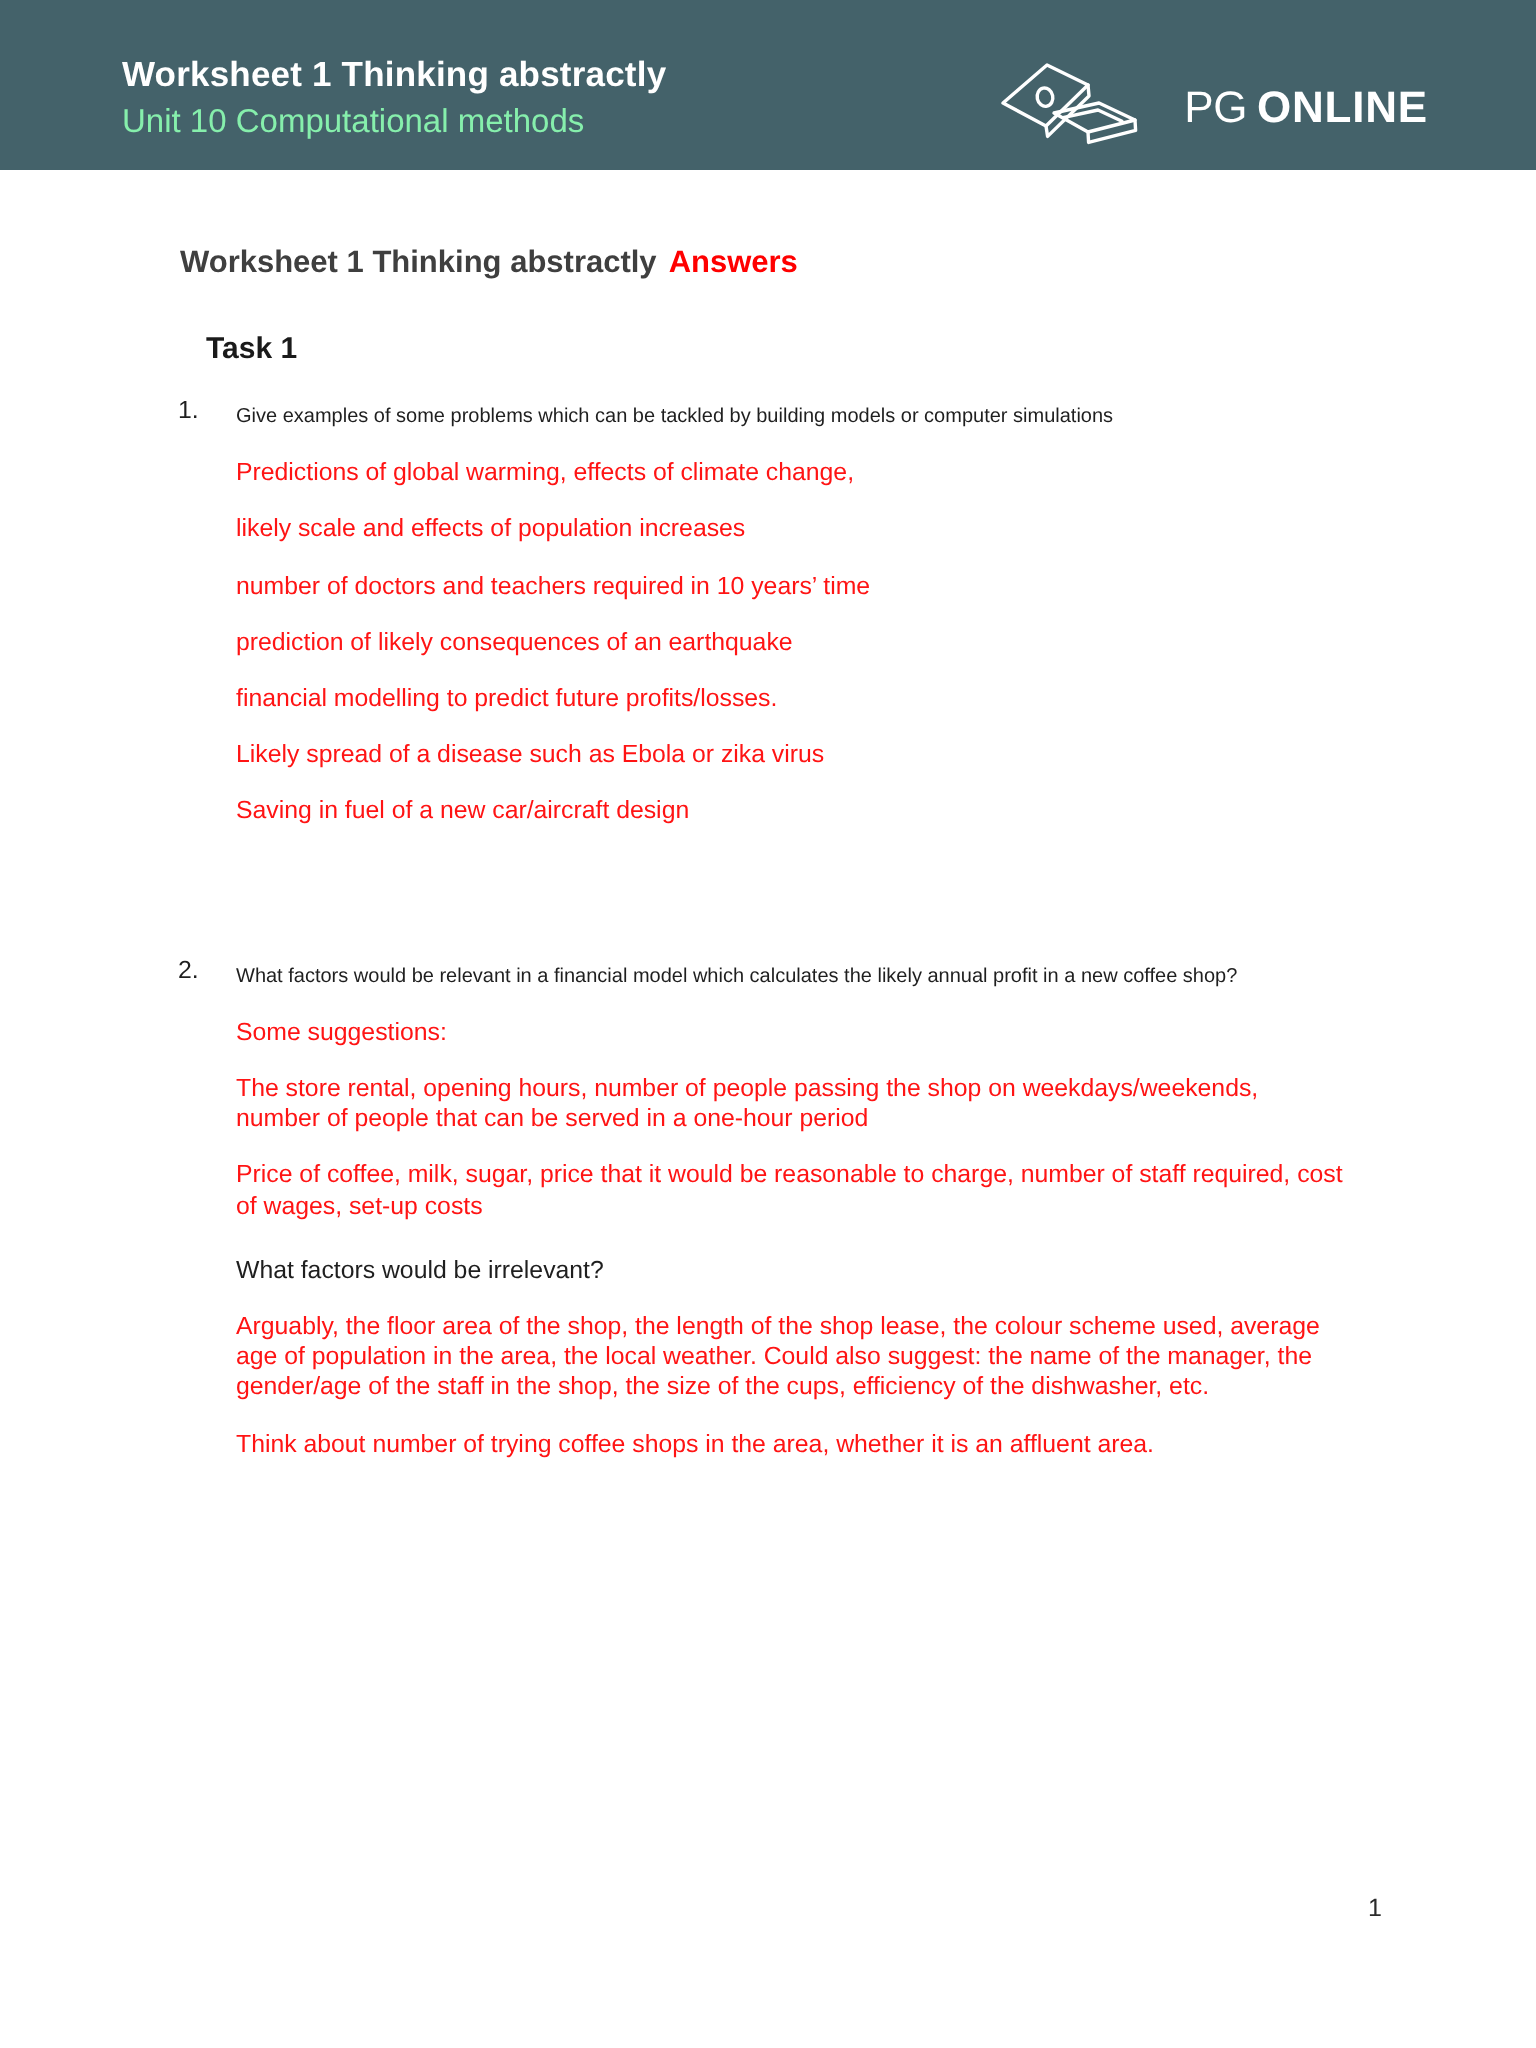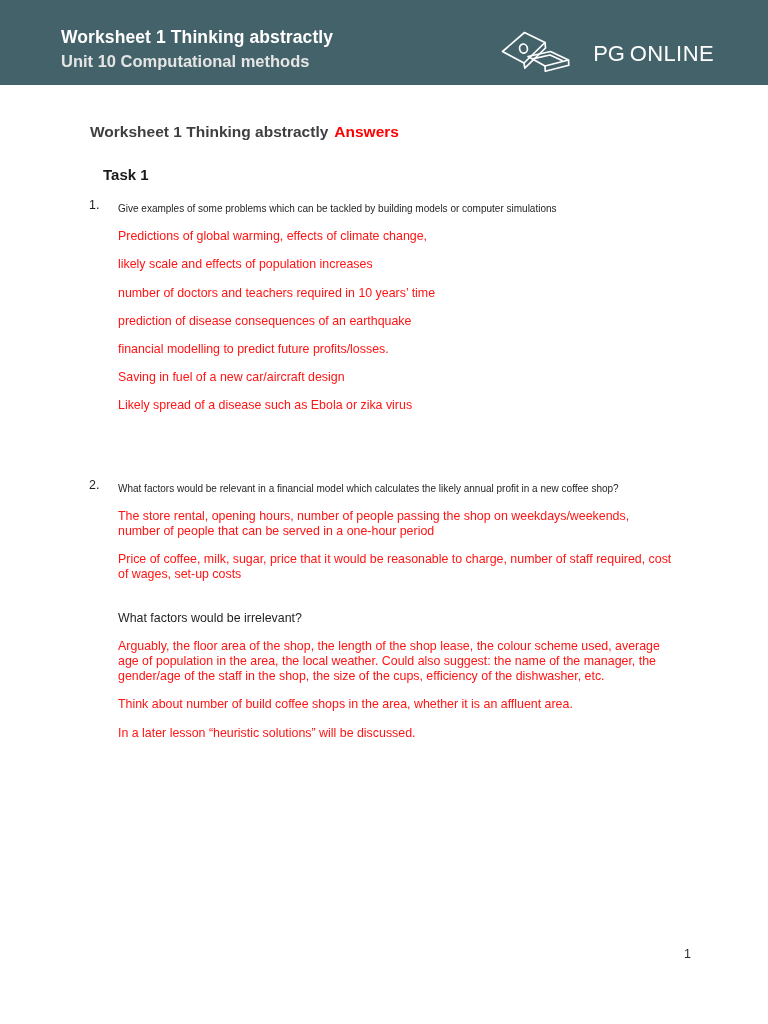--- a/index.html
+++ b/index.html
@@ -36,22 +36,22 @@
     font-size: 17.5px;
     font-weight: bold;
     color: #ffffff;
     letter-spacing: 0.1px;
     white-space: nowrap;
     display: block;
     margin-bottom: 6px;
   }
   .hdr-subtitle {
     font-size: 16.5px;
-    font-weight: bold;
-    color: #e5e5e5;
+    font-weight: normal;
+    color: #86efac;
     white-space: nowrap;
     display: block;
   }
 
   .brand {
     position: absolute;
     right: 54px;
     top: 30px;
     display: flex;
     align-items: center;
@@ -66,21 +66,21 @@
     font-size: 22px;
     color: #ffffff;
     white-space: nowrap;
     line-height: 1;
   }
   .brand-text .pg {
     font-weight: normal;
     letter-spacing: -0.2px;
   }
   .brand-text .online {
-    font-weight: normal;
+    font-weight: bold;
     letter-spacing: 0.4px;
     margin-left: 5px;
   }
 
   
   .page {
     position: absolute;
     top: 85px;
     left: 0;
     width: 768px;
@@ -148,21 +148,21 @@
     color: #ff1414;
     margin-top: 13px;
   }
 
   .qtext-plain {
     padding-left: 118px;
     padding-right: 52px;
     font-size: 12.4px;
     line-height: 15.2px;
     color: #1f1f1f;
-    margin-top: 28px;
+    margin-top: 17px;
   }
 
   .gap-lg { height: 32px; }
 
   .page-number {
     position: absolute;
     left: 684px;
     top: 862px;
     font-size: 12.5px;
     color: #2b2b2b;
@@ -211,38 +211,38 @@
   <div class="qlist">
 
     <div class="qblock">
       <div class="qrow">
         <span class="qnum">1.</span>
         <span class="qtext">Give examples of some problems which can be tackled by building models or computer simulations</span>
       </div>
       <div class="ans">Predictions of global warming, effects of climate change,</div>
       <div class="ans">likely scale and effects of population increases</div>
       <div class="ans">number of doctors and teachers required in 10 years’ time</div>
-      <div class="ans">prediction of disease consequences of an earthquake</div>
+      <div class="ans">prediction of likely consequences of an earthquake</div>
       <div class="ans">financial modelling to predict future profits/losses.</div>
+      <div class="ans">Likely spread of a disease such as Ebola or zika virus</div>
       <div class="ans">Saving in fuel of a new car/aircraft design</div>
-      <div class="ans">Likely spread of a disease such as Ebola or zika virus</div>
     </div>
 
     <div class="gap-lg"></div>
     <div class="gap-lg"></div>
 
     <div class="qblock">
       <div class="qrow">
         <span class="qnum">2.</span>
         <span class="qtext">What factors would be relevant in a financial model which calculates the likely annual profit in a new coffee shop?</span>
       </div>
+      <div class="ans">Some suggestions:</div>
       <div class="ans">The store rental, opening hours, number of people passing the shop on weekdays/weekends, number of people that can be served in a one-hour period</div>
       <div class="ans">Price of coffee, milk, sugar, price that it would be reasonable to charge, number of staff required, cost of wages, set-up costs</div>
       <div class="qtext-plain">What factors would be irrelevant?</div>
       <div class="ans">Arguably,  the floor area of the shop, the length of the shop lease, the colour scheme used, average age of population in the area, the local weather. Could also suggest: the name of the manager, the gender/age of the staff in the shop, the size of the cups, efficiency of the dishwasher, etc.</div>
-      <div class="ans">Think about number of build coffee shops in the area, whether it is an affluent area.</div>
-      <div class="ans">In a later lesson “heuristic solutions” will be discussed.</div>
+      <div class="ans">Think about number of trying coffee shops in the area, whether it is an affluent area.</div>
     </div>
 
   </div>
 
   <div class="page-number">1</div>
 </div>
 
 </body></html>

